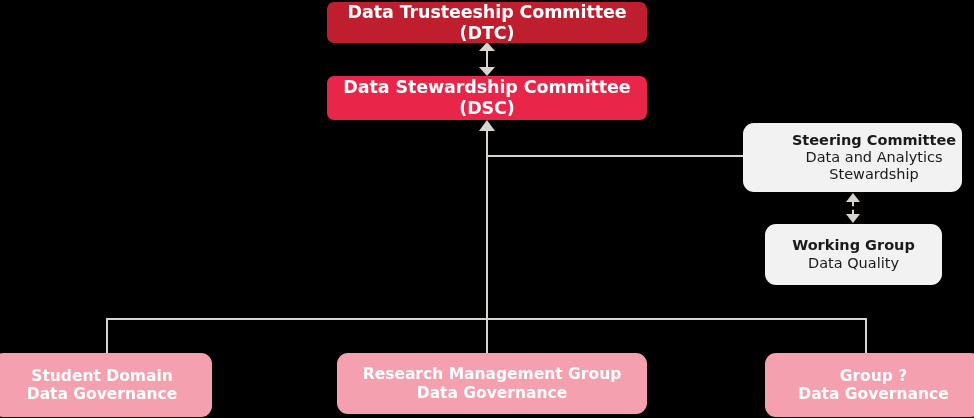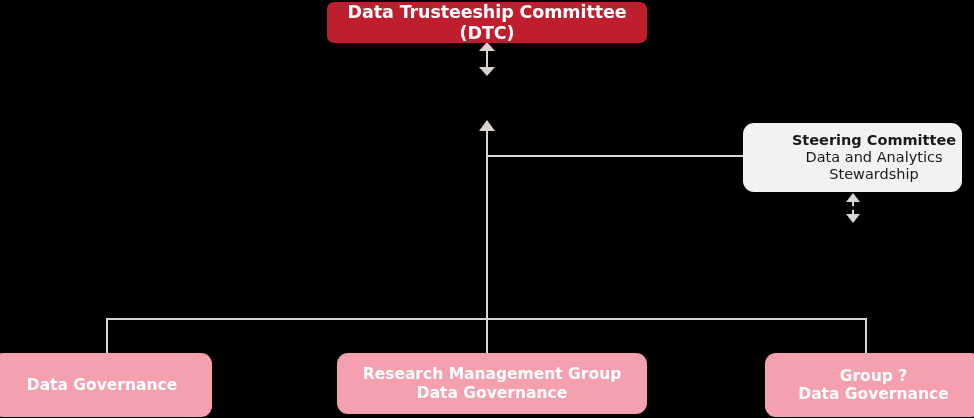--- a/index.html
+++ b/index.html
@@ -84,28 +84,36 @@
   <div id="arrow-wg-dn"></div>
 
   <div class="ln hln" id="ln-tree-h"></div>
   <div class="ln vln" id="ln-tree-left"></div>
   <div class="ln vln" id="ln-tree-right"></div>
 
   <div class="node committee" id="dtc">
     <span>Data Trusteeship Committee (DTC)</span>
   </div>
 
+  <div class="node committee" id="dsc">
+    <span>Data Stewardship Committee (DSC)</span>
+  </div>
 
   <div class="node grey" id="steering">
     <span class="ttl">Steering Committee</span>
     <span class="sub">Data and Analytics Stewardship</span>
   </div>
 
+  <div class="node grey" id="working">
+    <span class="ttl">Working Group</span>
+    <span class="sub">Data Quality</span>
+  </div>
 
   <div class="node domain" id="dom-student">
+    <span>Student Domain</span>
     <span>Data Governance</span>
   </div>
 
   <div class="node domain" id="dom-research">
     <span>Research Management Group</span>
     <span>Data Governance</span>
   </div>
 
   <div class="node domain" id="dom-unknown">
     <span>Group ?</span>

